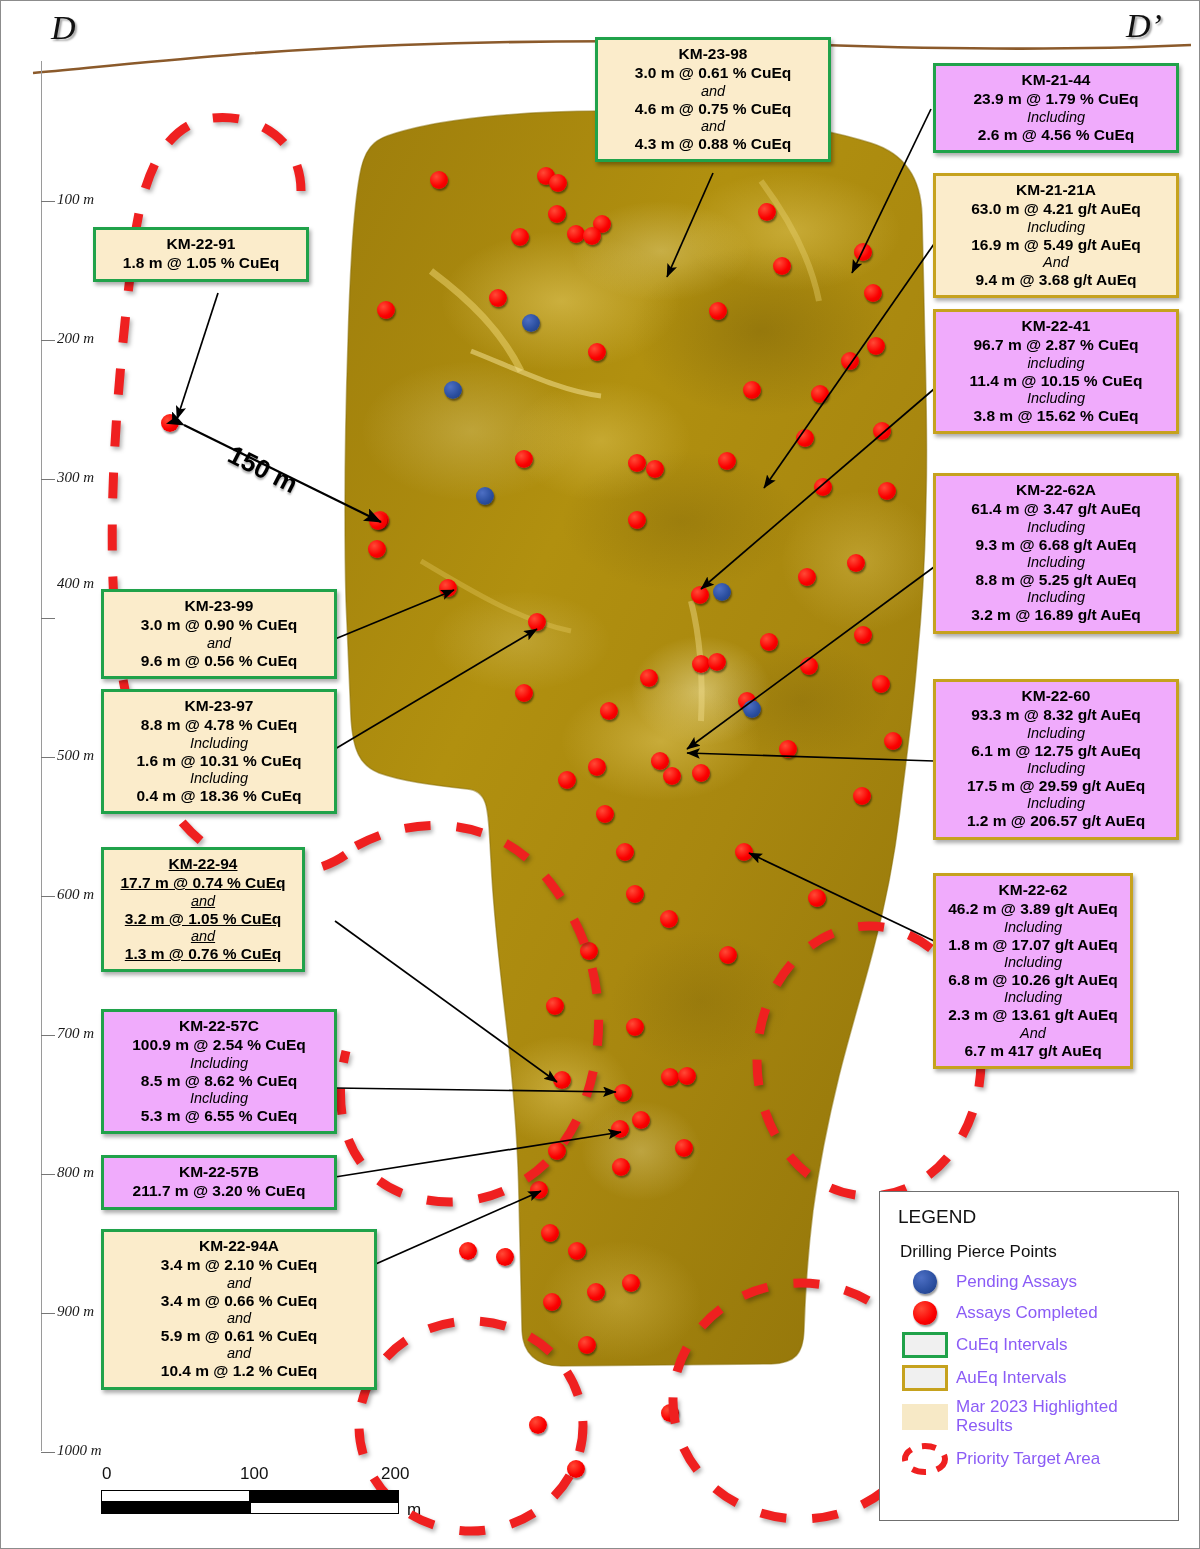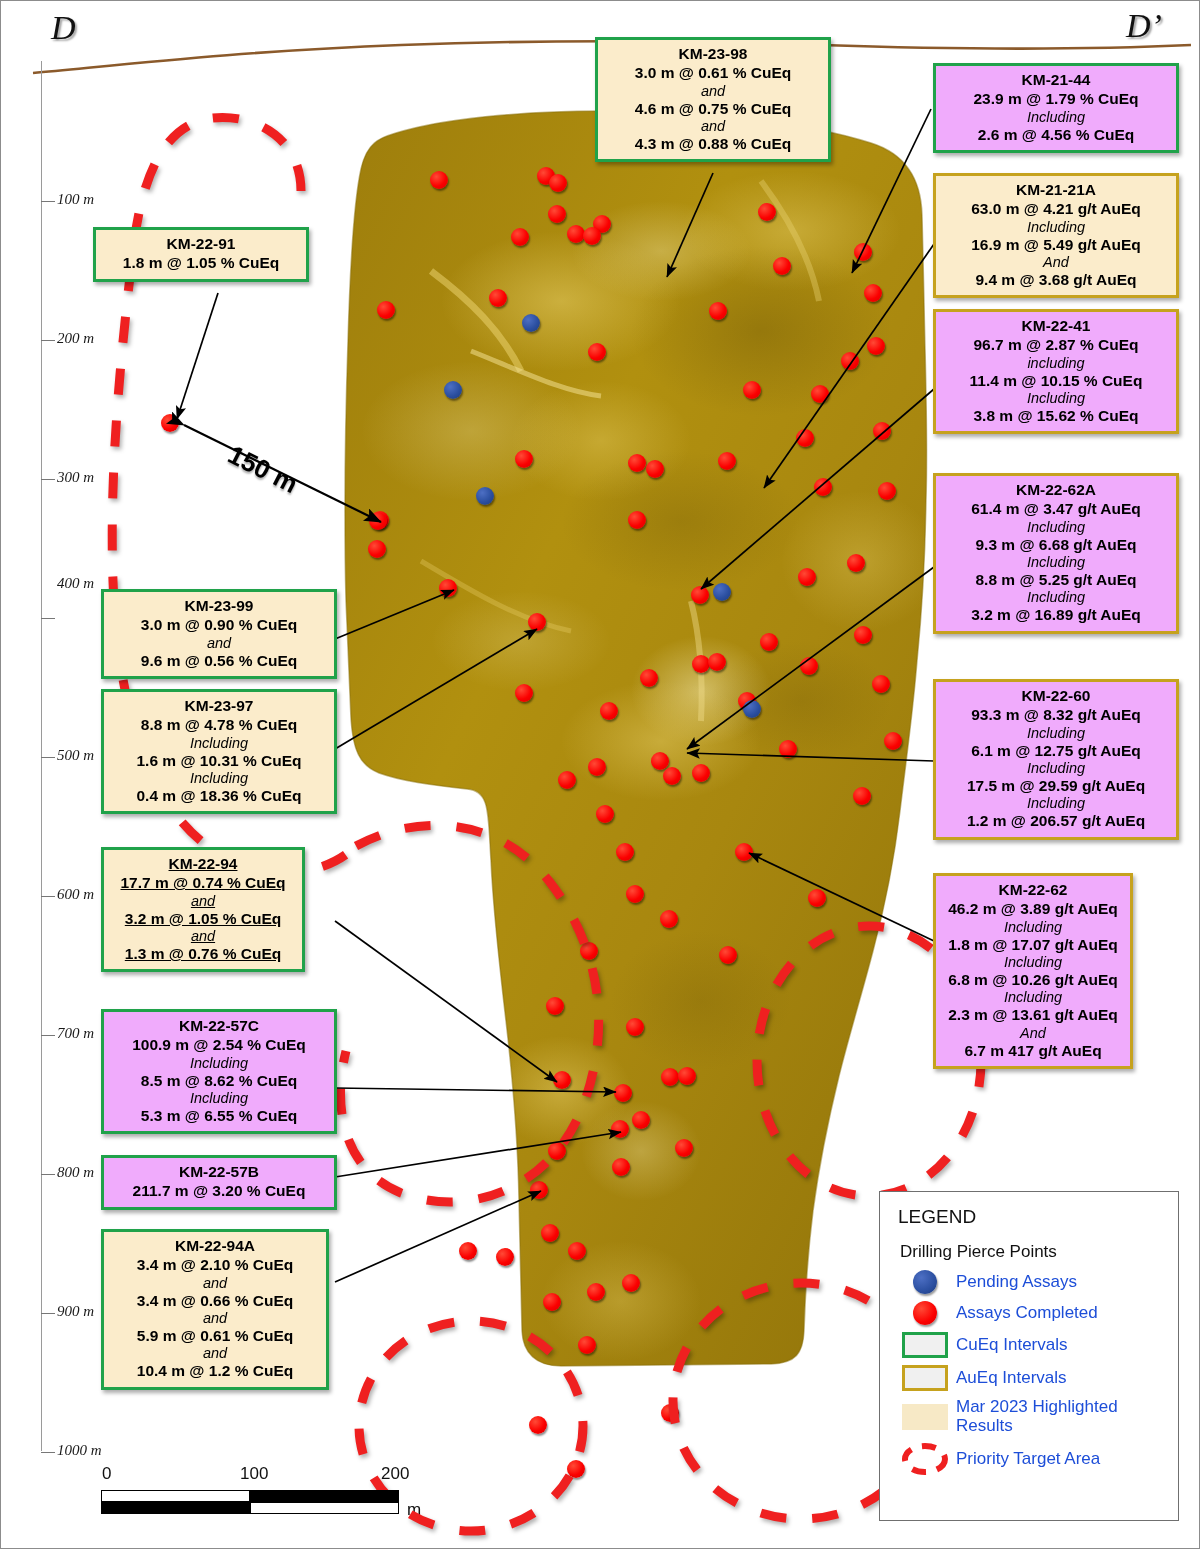--- a/index.html
+++ b/index.html
@@ -54,21 +54,21 @@
               text-shadow:1px 2px 2px rgba(0,0,0,.3);}
 
   
   #legend{position:absolute;left:878px;top:1190px;width:300px;height:330px;
           background:#ffffff;border:1px solid #6f6f6f;box-sizing:border-box;
           padding:12px 14px;z-index:9;}
   #legend .ltitle{font-size:19px;color:#111;margin:2px 0 14px 4px;}
   #legend .lsub{font-size:17px;color:#111;margin:0 0 8px 6px;}
   .lrow{display:flex;align-items:center;margin-bottom:7px;}
   .lkey{width:62px;display:flex;justify-content:center;align-items:center;flex:0 0 62px;}
-  .ltext{font-size:17px;color:#1d4ed8;line-height:1.1;}
+  .ltext{font-size:17px;color:#8b5cf6;line-height:1.1;}
   .swatch{width:46px;height:26px;box-sizing:border-box;background:#f0f0f0;}
   .swatch.cu{border:3px solid #20a24a;}
   .swatch.au{border:3px solid #c6a21e;}
   .swatch.cream{background:#f7e9c6;border:none;}
 
   
   #scalebar{position:absolute;left:100px;top:1489px;width:298px;height:24px;z-index:9;}
   .sb-cell{position:absolute;box-sizing:border-box;border:1px solid #000;}
   .sb-num{position:absolute;font-size:17px;color:#111;}
   #sb-unit{position:absolute;left:406px;top:1499px;font-size:17px;color:#111;}
@@ -417,21 +417,21 @@
         <span class="iv">100.9 m @ 2.54 % CuEq</span>
         <span class="cj">Including</span>
         <span class="iv">8.5 m @ 8.62 % CuEq</span>
         <span class="cj">Including</span>
         <span class="iv">5.3 m @ 6.55 % CuEq</span>
       </div>
       <div class="callout cu bg-white" style="left: 100px; top: 1146px; width: 236px; margin-top: 8px;">
         <span class="hole">KM-22-57B</span>
         <span class="iv">211.7 m @ 3.20 % CuEq</span>
       </div>
-      <div class="callout cu bg-cream" style="left: 100px; top: 1228px; width: 228px;">
+      <div class="callout cu bg-cream" style="left: 100px; top: 1228px; width: 276px;">
         <span class="hole">KM-22-94A</span>
         <span class="iv">3.4 m @ 2.10 % CuEq</span>
         <span class="cj">and</span>
         <span class="iv">3.4 m @ 0.66 % CuEq</span>
         <span class="cj">and</span>
         <span class="iv">5.9 m @ 0.61 % CuEq</span>
         <span class="cj">and</span>
         <span class="iv">10.4 m @ 1.2 % CuEq</span>
       </div>
     </div>

